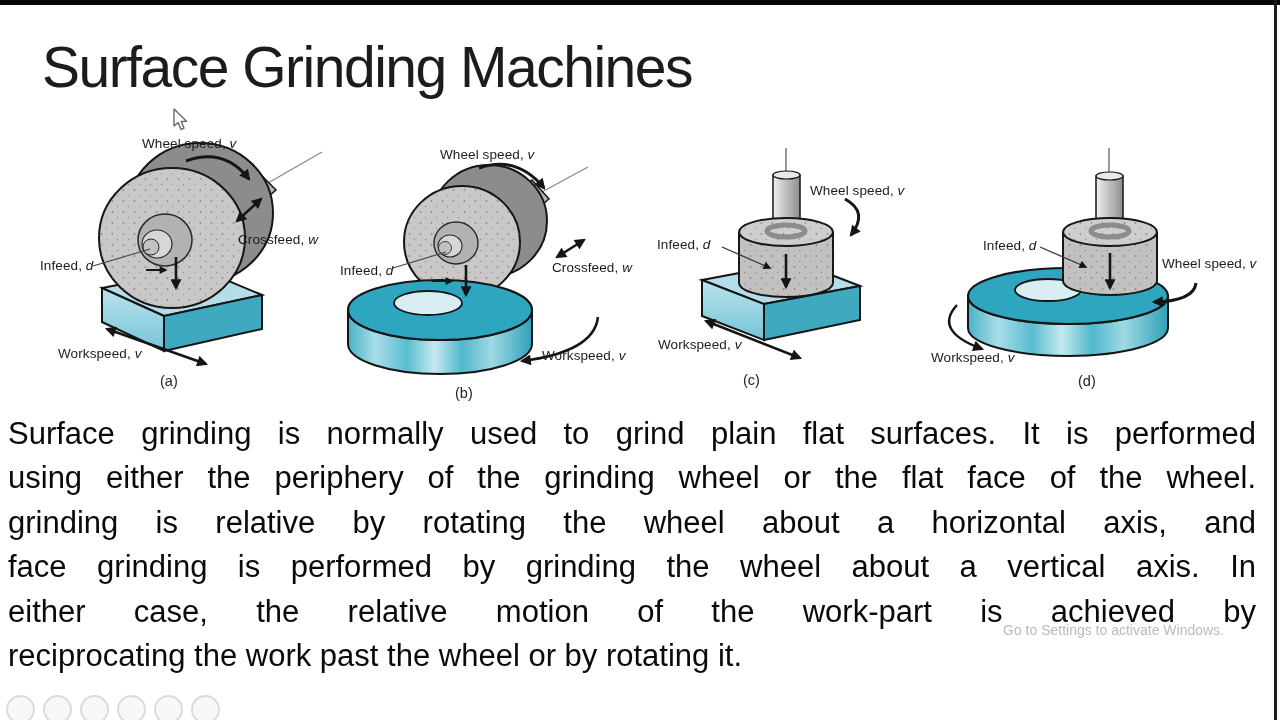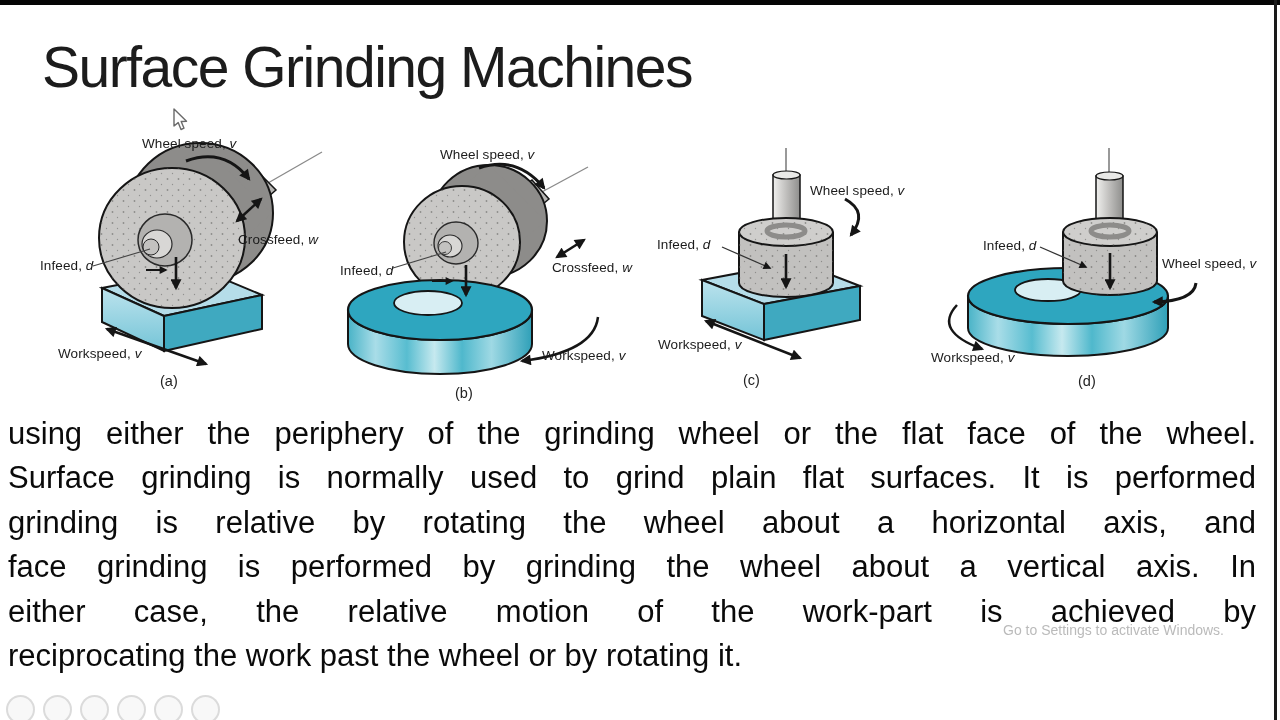--- a/index.html
+++ b/index.html
@@ -182,22 +182,22 @@
   <div class="fig-label" style="left:657px; top:237px;"><span>Infeed, </span><i>d</i></div>
   <div class="fig-label" style="left:658px; top:337px;"><span>Workspeed, </span><i>v</i></div>
   <div class="fig-caption" style="left:743px; top:372px;">(c)</div>
 
   <div class="fig-label" style="left:983px; top:238px;"><span>Infeed, </span><i>d</i></div>
   <div class="fig-label" style="left:1162px; top:256px;"><span>Wheel speed, </span><i>v</i></div>
   <div class="fig-label" style="left:931px; top:350px;"><span>Workspeed, </span><i>v</i></div>
   <div class="fig-caption" style="left:1078px; top:373px;">(d)</div>
 
   <div class="para">
+    <div class="para-line">Surface grinding is normally used to grind plain flat surfaces. It is performed</div>
     <div class="para-line">using either the periphery of the grinding wheel or the flat face of the wheel.</div>
-    <div class="para-line">Surface grinding is normally used to grind plain flat surfaces. It is performed</div>
     <div class="para-line">grinding is relative by rotating the wheel about a horizontal axis, and</div>
     <div class="para-line">face grinding is performed by grinding the wheel about a vertical axis. In</div>
     <div class="para-line">either case, the relative motion of the work-part is achieved by</div>
     <div class="para-line last">reciprocating the work past the wheel or by rotating it.</div>
   </div>
 
   <svg class="cursor" width="17" height="24" viewBox="0 0 17 24">
     <path d="M2,1 L2,18 L6.2,14.6 L9,21.5 L12,20.2 L9.2,13.5 L14.5,13.2 Z" fill="#ffffff" stroke="#6a6a6a" stroke-width="1.4" stroke-linejoin="round"></path>
   </svg>
 

